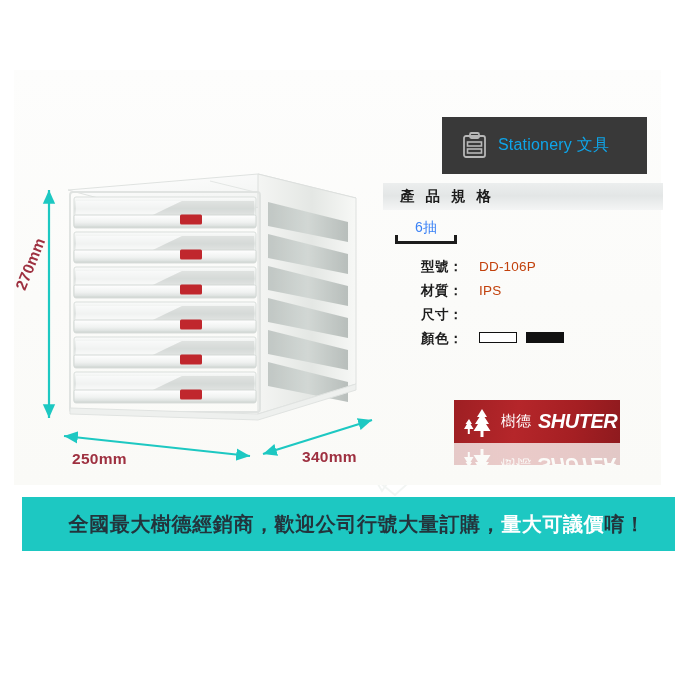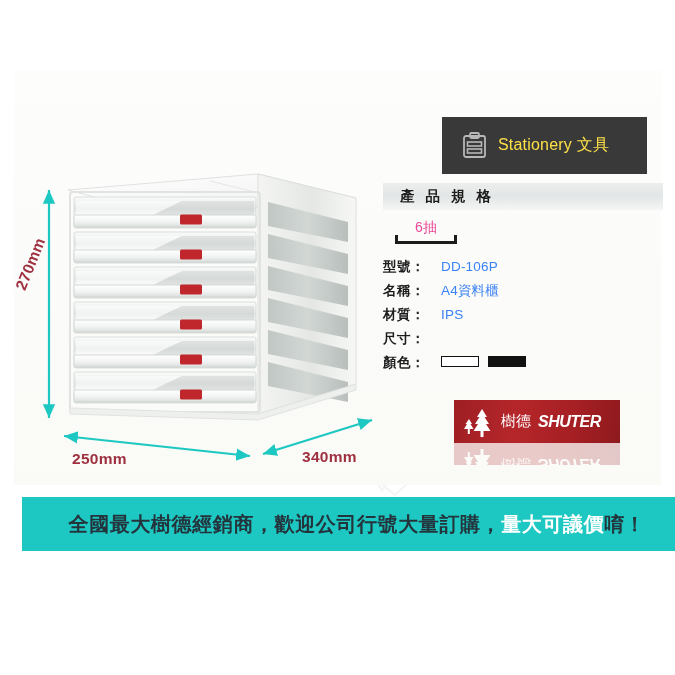--- a/index.html
+++ b/index.html
@@ -52,21 +52,21 @@
     align-items: center;
     padding-left: 20px;
     gap: 11px;
   }
   .cat-tab .clip {
     width: 25px; height: 27px;
     position: relative;
     flex: 0 0 auto;
   }
   .cat-label {
-    color: #fde047;
+    color: #0ea5e9;
     font-size: 16px;
     letter-spacing: .2px;
     white-space: nowrap;
   }
 
   
   .photo {
     position: absolute;
     left: 62px;
     top: 168px;
@@ -110,46 +110,46 @@
     font-weight: bold;
     color: #1c1c1c;
     letter-spacing: 3.5px;
   }
   .drawer-count {
     margin: 9px 0 0 12px;
     position: relative;
     width: 62px;
     text-align: center;
     font-size: 14px;
-    color: #ec4899;
+    color: #3b82f6;
     padding-bottom: 4px;
   }
   .drawer-count .bracket {
     position: absolute;
     left: 0; right: 0; bottom: -3px;
     height: 9px;
     border-left: 3px solid #1c1c1c;
     border-right: 3px solid #1c1c1c;
     border-bottom: 3px solid #1c1c1c;
   }
-  .spec-rows { margin-top: 17px; }
+  .spec-rows { margin-top: 17px; margin-left: 38px; }
   .spec-row {
     display: flex;
     align-items: baseline;
     height: 24px;
     font-size: 13.5px;
   }
   .spec-k {
     width: 58px;
     font-weight: bold;
     color: #1c1c1c;
     letter-spacing: .5px;
     flex: 0 0 auto;
   }
-  .spec-v { color: #3b82f6; letter-spacing: .2px; }
+  .spec-v { color: #c2410c; letter-spacing: .2px; }
   .swatches { display: flex; gap: 9px; align-items: center; }
   .sw { width: 38px; height: 11px; }
   .sw-white { background: #ffffff; border: 1.6px solid #111; }
   .sw-black { background: #111111; border: 1.6px solid #111; }
 
   
   .brand {
     position: absolute;
     left: 454px;
     top: 400px;
@@ -164,21 +164,21 @@
   }
   .brand-cn {
     color: #fff;
     font-size: 15px;
     font-family: "DejaVu Sans", sans-serif;
     letter-spacing: 0px;
     line-height: 1;
   }
   .brand-en {
     color: #ffffff;
-    font-size: 16px;
+    font-size: 20px;
     font-weight: bold;
     font-style: italic;
     letter-spacing: -0.5px;
     margin-left: 2px;
   }
   .brand-reflect {
     position: absolute;
     left: 454px;
     top: 443px;
     width: 166px;
@@ -365,24 +365,20 @@
       <span>6抽</span>
       <span class="bracket"></span>
     </div>
 
     <div class="spec-rows">
       <div class="spec-row">
         <span class="spec-k">型號：</span>
         <span class="spec-v">DD-106P</span>
       </div>
       <div class="spec-row">
-        <span class="spec-k">名稱：</span>
-        <span class="spec-v">A4資料櫃</span>
-      </div>
-      <div class="spec-row">
         <span class="spec-k">材質：</span>
         <span class="spec-v">IPS</span>
       </div>
       <div class="spec-row">
         <span class="spec-k">尺寸：</span>
       </div>
       <div class="spec-row">
         <span class="spec-k">顏色：</span>
         <span class="swatches">
           <span class="sw sw-white"></span>

